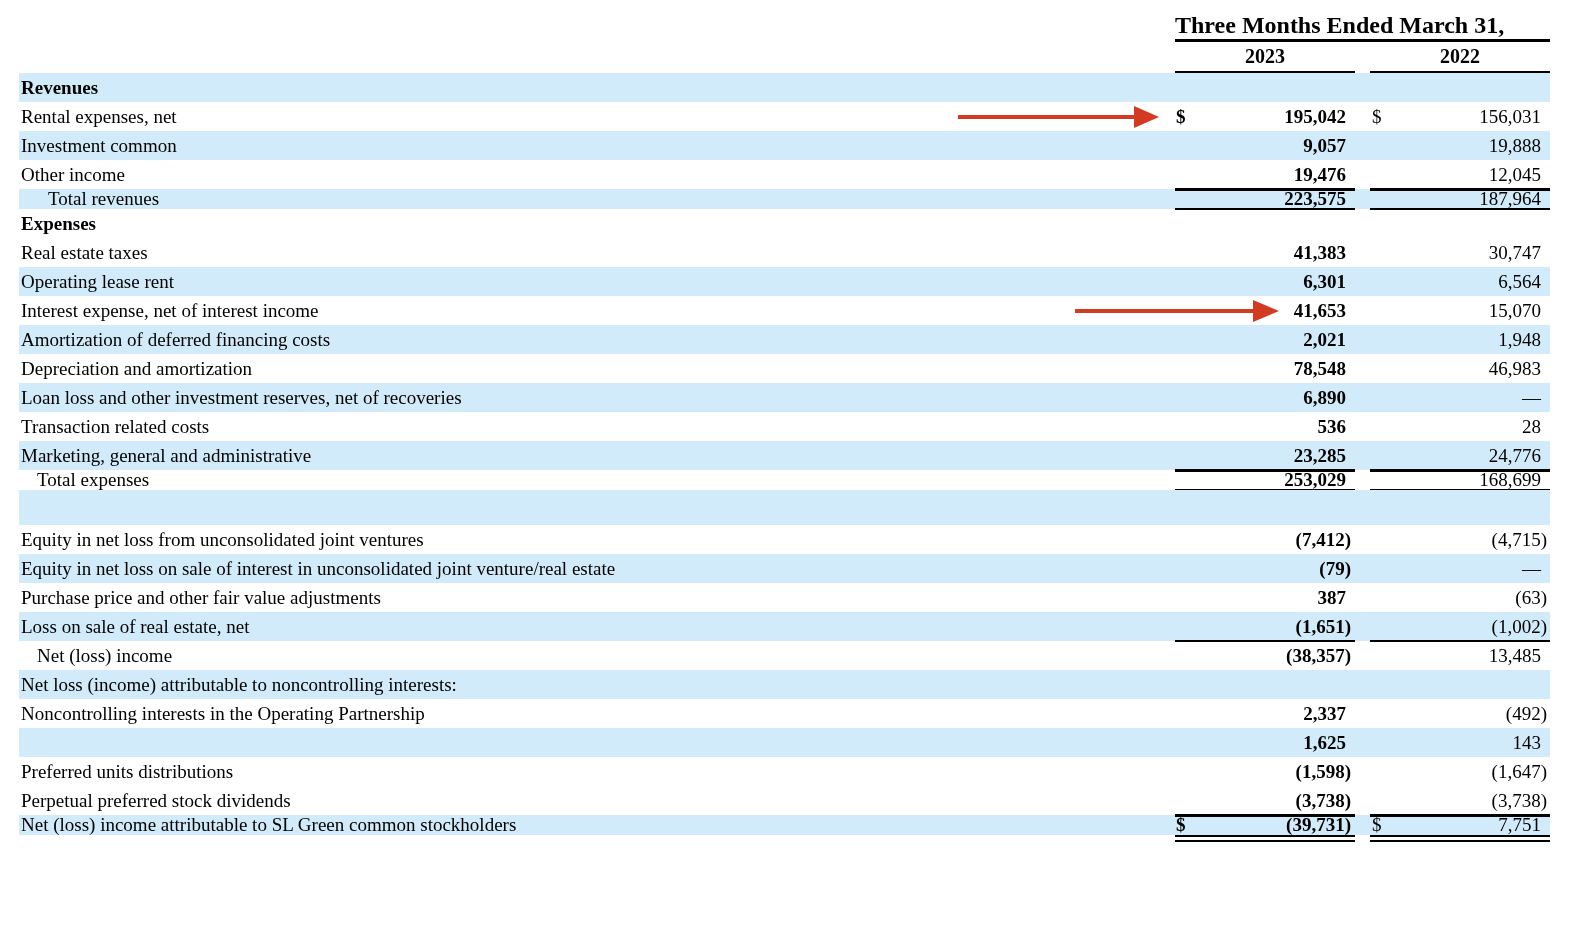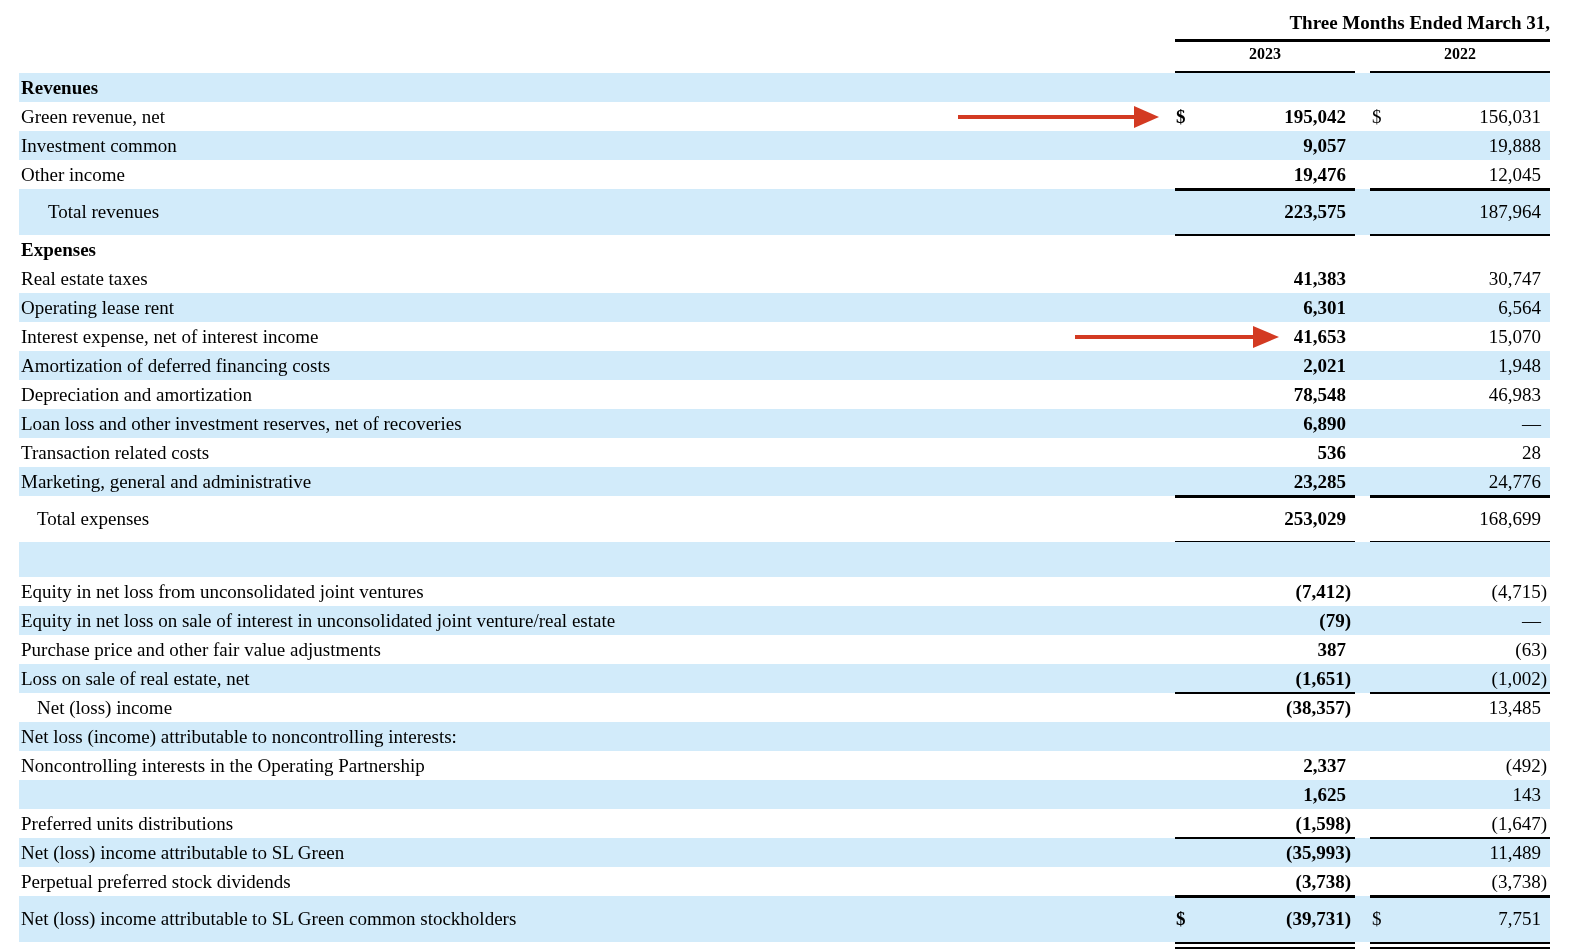--- a/index.html
+++ b/index.html
@@ -1,31 +1,31 @@
 <!DOCTYPE html>
 <html><head>
   <meta charset="utf-8">
   <style>
     html, body { margin:0; padding:0; background:#ffffff; }
     body { width:1572px; height:950px; position:relative; overflow:hidden;
            font-family:"Liberation Serif","DejaVu Serif",serif; color:#000; font-size:19px; }
-    .hdr-title { position:absolute; left:1175px; width:375px; top:12px; text-align:right;
-                 font-weight:bold; font-size:19px; }
+    .hdr-title { position:absolute; left:1175px; width:375px; top:12px; text-align:left;
+                 font-weight:bold; font-size:24px; }
     .hdr-rule { position:absolute; left:1175px; width:375px; top:39px; height:3px; background:#000; }
-    .hdr-year { position:absolute; top:45px; font-weight:bold; font-size:16px; text-align:center; }
+    .hdr-year { position:absolute; top:45px; font-weight:bold; font-size:20px; text-align:center; }
     .hdr-year.y1 { left:1175px; width:180px; }
     .hdr-year.y2 { left:1370px; width:180px; }
     .hdr-ul { position:absolute; top:71px; height:2px; background:#000; }
     .hdr-ul.y1 { left:1175px; width:180px; }
     .hdr-ul.y2 { left:1370px; width:180px; }
 
     #rows { position:absolute; left:0; top:73px; width:1572px; }
     .row { position:relative; height:29px; }
     .row.shade::before { content:""; position:absolute; left:19px; width:1531px; top:0; bottom:0; background:#d2ebfa; }
-    .row.tall { height:46px; }
+    .row.tall { height:20px; }
     .row.spacer { height:35px; }
     .lbl { position:absolute; left:21px; top:50%; transform:translateY(-50%); white-space:nowrap; }
     .lbl.bold { font-weight:bold; }
     .lbl.ind1 { left:48px; }
     .lbl.ind2 { left:37px; }
     .cur { position:absolute; top:50%; transform:translateY(-50%); }
     .cur.c1 { left:1176px; font-weight:bold; }
     .cur.c2 { left:1372px; }
     .v { position:absolute; top:50%; transform:translateY(-50%); text-align:right; white-space:nowrap;margin-left:27px; }
     .v.c1 { right:calc(1572px - 1346px); font-weight:bold; }
@@ -49,21 +49,21 @@
   <div class="hdr-ul y2"></div>
 </div>
 
 <div id="rows">
 
   <div class="row shade">
     <span class="lbl bold">Revenues</span>
   </div>
 
   <div class="row">
-    <span class="lbl">Green revenue, net</span>
+    <span class="lbl">Rental expenses, net</span>
     <svg class="arrow" style="left:958px;top:3px" width="202" height="24" viewBox="0 0 202 24">
       <rect x="0" y="10" width="180" height="4" fill="#d33a22"></rect>
       <polygon points="176,1 201,12 176,23" fill="#d33a22"></polygon>
     </svg>
     <span class="cur c1">$</span>
     <span class="v c1">195,042</span>
     <span class="cur c2">$</span>
     <span class="v c2">156,031</span>
   </div>
 
@@ -204,27 +204,20 @@
     <span class="v c1">1,625</span>
     <span class="v c2">143</span>
   </div>
 
   <div class="row">
     <span class="lbl">Preferred units distributions</span>
     <span class="v c1 paren">(1,598)</span>
     <span class="v c2 paren">(1,647)</span>
   </div>
 
-  <div class="row shade">
-    <div class="bl c1" style="top:-1px"></div>
-    <div class="bl c2" style="top:-1px"></div>
-    <span class="lbl">Net (loss) income attributable to SL Green</span>
-    <span class="v c1 paren">(35,993)</span>
-    <span class="v c2">11,489</span>
-  </div>
 
   <div class="row">
     <span class="lbl">Perpetual preferred stock dividends</span>
     <span class="v c1 paren">(3,738)</span>
     <span class="v c2 paren">(3,738)</span>
   </div>
 
   <div class="row shade tall">
     <div class="bl c1" style="top:-1px;height:3px"></div>
     <div class="bl c2" style="top:-1px;height:3px"></div>

